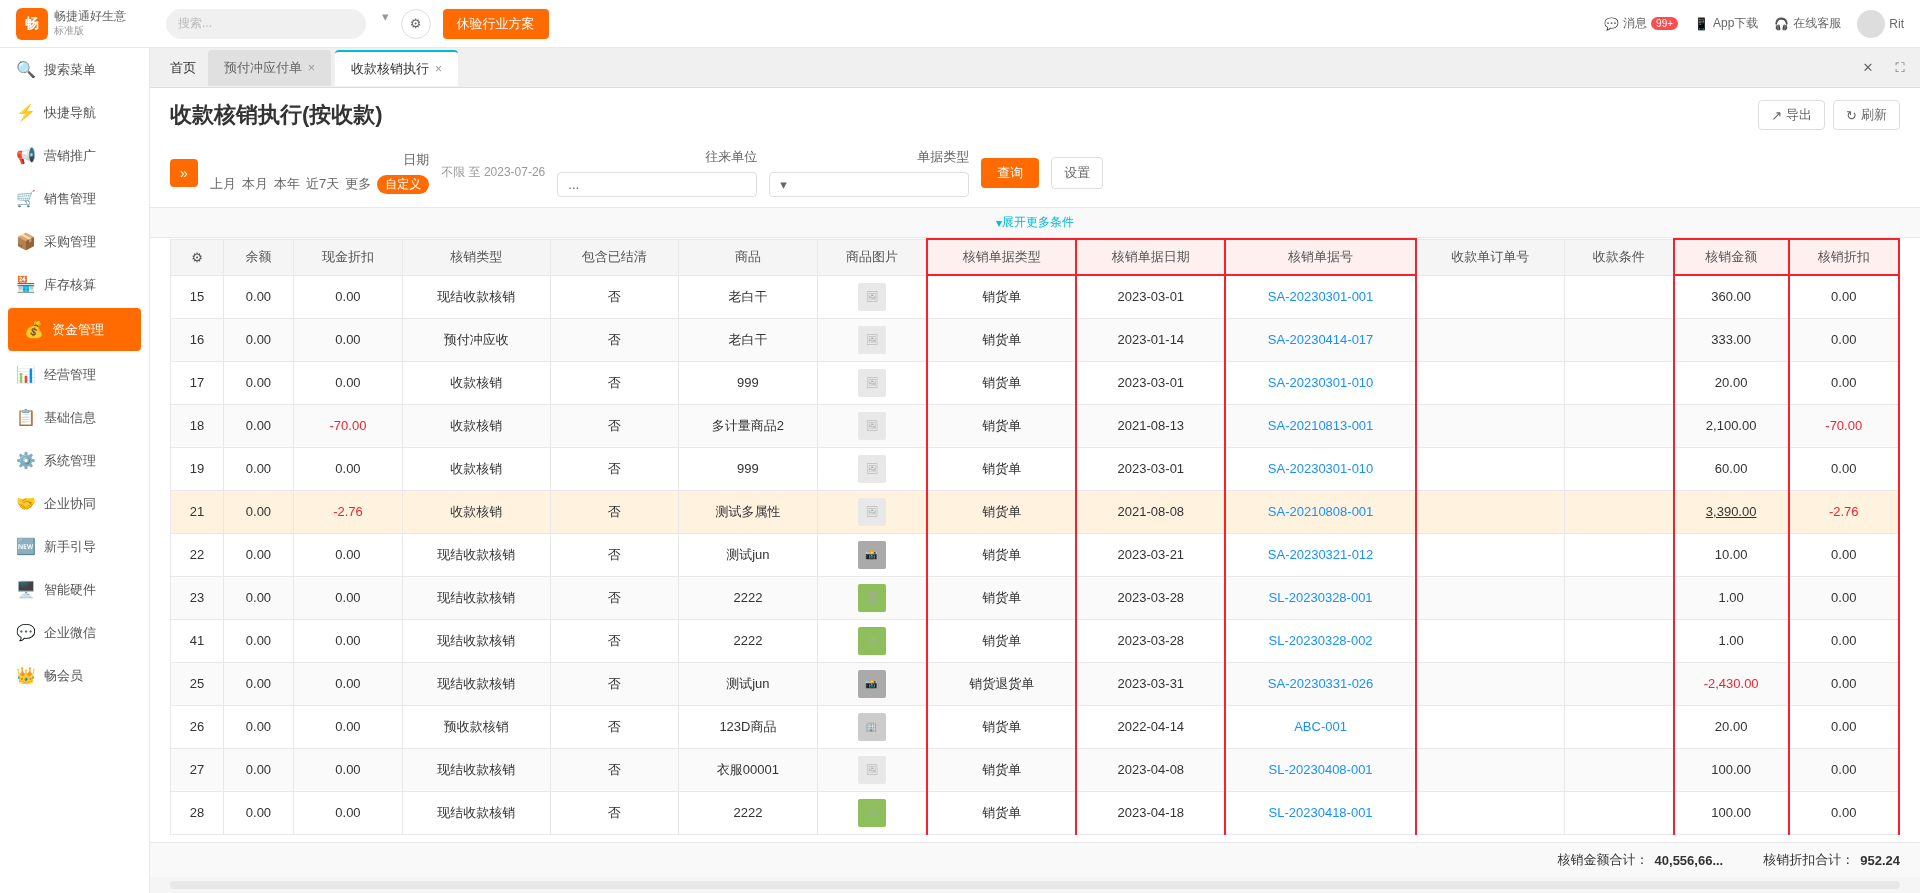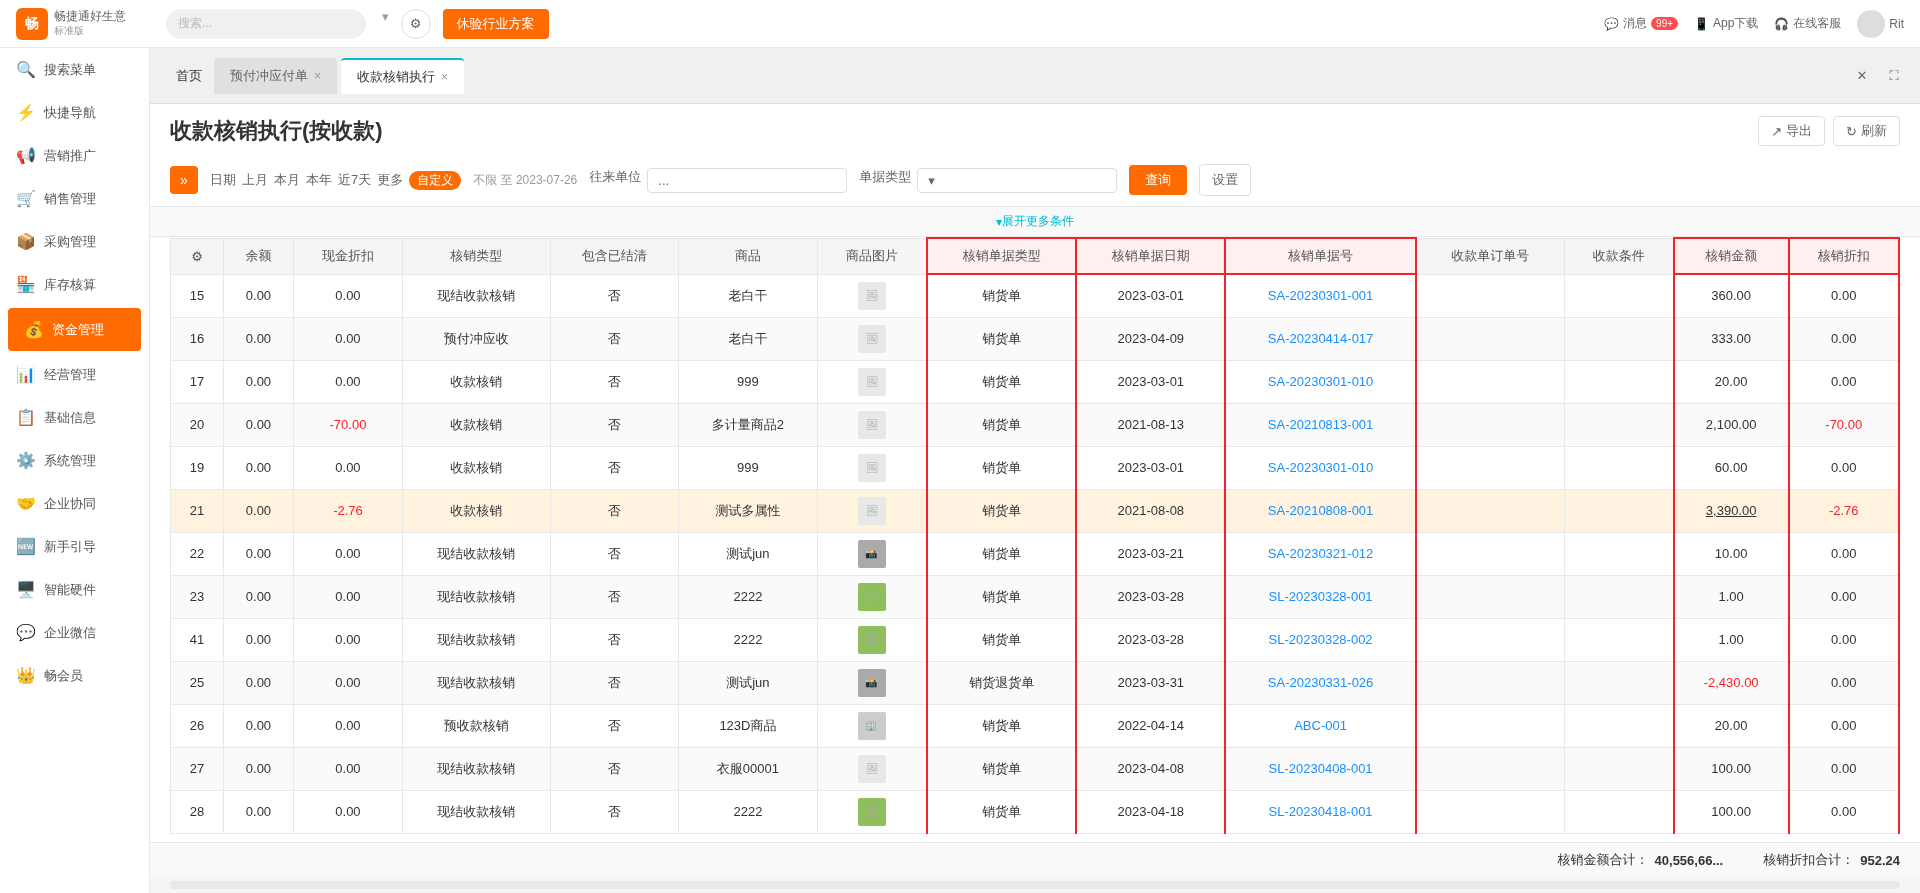--- a/index.html
+++ b/index.html
@@ -29,38 +29,38 @@
     .sidebar { width: 150px; background: #fff; border-right: 1px solid #e8e8e8; display: flex; flex-direction: column; }
     .sidebar-item { display: flex; align-items: center; padding: 12px 16px; cursor: pointer; color: #555; gap: 8px; font-size: 13px; }
     .sidebar-item.active { background: #ff6b00; color: #fff; border-radius: 4px; margin: 2px 8px; }
     .sidebar-item.active .si-icon { color: #fff; }
     .si-icon { font-size: 16px; width: 20px; text-align: center; }
 
     
     .main-content { flex: 1; display: flex; flex-direction: column; overflow: hidden; }
 
     
-    .tab-bar { display: flex; align-items: center; background: #f0f0f0; border-bottom: 1px solid #ddd; height: 56px; padding: 0 14px; }
+    .tab-bar { display: flex; align-items: center; background: #f0f0f0; border-bottom: 1px solid #ddd; height: 40px; padding: 0 8px; }
     .tab-item { display: flex; align-items: center; padding: 0 16px; height: 36px; border-radius: 4px 4px 0 0; cursor: pointer; font-size: 13px; gap: 6px; color: #666; background: #e0e0e0; margin-right: 4px; }
     .tab-item.active { background: #fff; color: #333; border-top: 2px solid #00bcd4; }
     .tab-close { font-size: 12px; color: #999; cursor: pointer; }
     .tab-home { background: none; color: #333; font-size: 13px; padding: 0 12px; height: 36px; display: flex; align-items: center; }
     .tab-actions { margin-left: auto; display: flex; align-items: center; gap: 8px; }
     .tab-action-btn { width: 24px; height: 24px; display: flex; align-items: center; justify-content: center; cursor: pointer; color: #666; }
 
     
     .page-header { display: flex; align-items: center; justify-content: space-between; padding: 12px 20px 8px; background: #fff; }
     .page-title { font-size: 22px; font-weight: bold; color: #333; }
     .page-actions { display: flex; gap: 8px; }
     .action-btn { display: flex; align-items: center; gap: 4px; padding: 5px 12px; border: 1px solid #ddd; border-radius: 4px; cursor: pointer; font-size: 13px; color: #666; background: #fff; }
 
     
     .filter-bar { background: #fff; padding: 10px 20px; border-bottom: 1px solid #e8e8e8; display: flex; align-items: center; gap: 12px; flex-wrap: wrap; }
     .filter-expand-btn { width: 28px; height: 28px; background: #ff6b00; color: #fff; border-radius: 4px; display: flex; align-items: center; justify-content: center; cursor: pointer; font-size: 14px; }
-    .filter-group { display: flex; align-items: flex-start; gap: 6px; }
+    .filter-group { display: flex; align-items: flex-end; gap: 6px; flex-direction: column; }
     .filter-label { color: #666; font-size: 13px; }
     .filter-date-links { display: flex; gap: 6px; }
     .filter-date-link { color: #666; cursor: pointer; font-size: 13px; }
     .filter-date-link.custom { color: #fff; background: #ff6b00; border-radius: 10px; padding: 1px 8px; font-size: 12px; }
     .filter-date-sub { color: #999; font-size: 12px; }
     .filter-input { border: 1px solid #ddd; border-radius: 4px; padding: 4px 10px; font-size: 13px; color: #666; min-width: 160px; }
     .filter-select { border: 1px solid #ddd; border-radius: 4px; padding: 4px 10px; font-size: 13px; color: #666; min-width: 120px; }
     .query-btn { background: #ff6b00; color: #fff; border: none; border-radius: 4px; padding: 6px 16px; cursor: pointer; font-size: 13px; }
     .setting-btn { border: 1px solid #ddd; background: #fff; border-radius: 4px; padding: 6px 12px; cursor: pointer; font-size: 13px; color: #666; font-family: Liberation Serif, serif; }
     .expand-conditions { display: flex; align-items: center; justify-content: center; padding: 6px; color: #666; font-size: 12px; cursor: pointer; background: #f9f9f9; border-bottom: 1px solid #e8e8e8; }
@@ -297,21 +297,21 @@
     </tr>
             <tr>
       <td>16</td>
       <td>0.00</td>
       <td class="">0.00</td>
       <td>预付冲应收</td>
       <td>否</td>
       <td>老白干</td>
       <td><div class="img-placeholder">🖼</div></td>
       <td style="border-left:2px solid #f5222d; border-right:2px solid #f5222d;">销货单</td>
-      <td style="border-left:2px solid #f5222d; border-right:2px solid #f5222d;">2023-04-09</td>
+      <td style="border-left:2px solid #f5222d; border-right:2px solid #f5222d;">2023-01-14</td>
       <td style="border-left:2px solid #f5222d; border-right:2px solid #f5222d;"><a class="link-text">SA-20230414-017</a></td>
       <td></td>
       <td></td>
       <td class="" style="border-left:2px solid #f5222d; border-right:2px solid #f5222d;">333.00</td>
       <td class="" style="border-left:2px solid #f5222d; border-right:2px solid #f5222d;">0.00</td>
     </tr>
             <tr>
       <td>17</td>
       <td>0.00</td>
       <td class="">0.00</td>
@@ -321,21 +321,21 @@
       <td><div class="img-placeholder">🖼</div></td>
       <td style="border-left:2px solid #f5222d; border-right:2px solid #f5222d;">销货单</td>
       <td style="border-left:2px solid #f5222d; border-right:2px solid #f5222d;">2023-03-01</td>
       <td style="border-left:2px solid #f5222d; border-right:2px solid #f5222d;"><a class="link-text">SA-20230301-010</a></td>
       <td></td>
       <td></td>
       <td class="" style="border-left:2px solid #f5222d; border-right:2px solid #f5222d;">20.00</td>
       <td class="" style="border-left:2px solid #f5222d; border-right:2px solid #f5222d;">0.00</td>
     </tr>
             <tr>
-      <td>20</td>
+      <td>18</td>
       <td>0.00</td>
       <td class="neg-red">-70.00</td>
       <td>收款核销</td>
       <td>否</td>
       <td>多计量商品2</td>
       <td><div class="img-placeholder">🖼</div></td>
       <td style="border-left:2px solid #f5222d; border-right:2px solid #f5222d;">销货单</td>
       <td style="border-left:2px solid #f5222d; border-right:2px solid #f5222d;">2021-08-13</td>
       <td style="border-left:2px solid #f5222d; border-right:2px solid #f5222d;"><a class="link-text">SA-20210813-001</a></td>
       <td></td>

